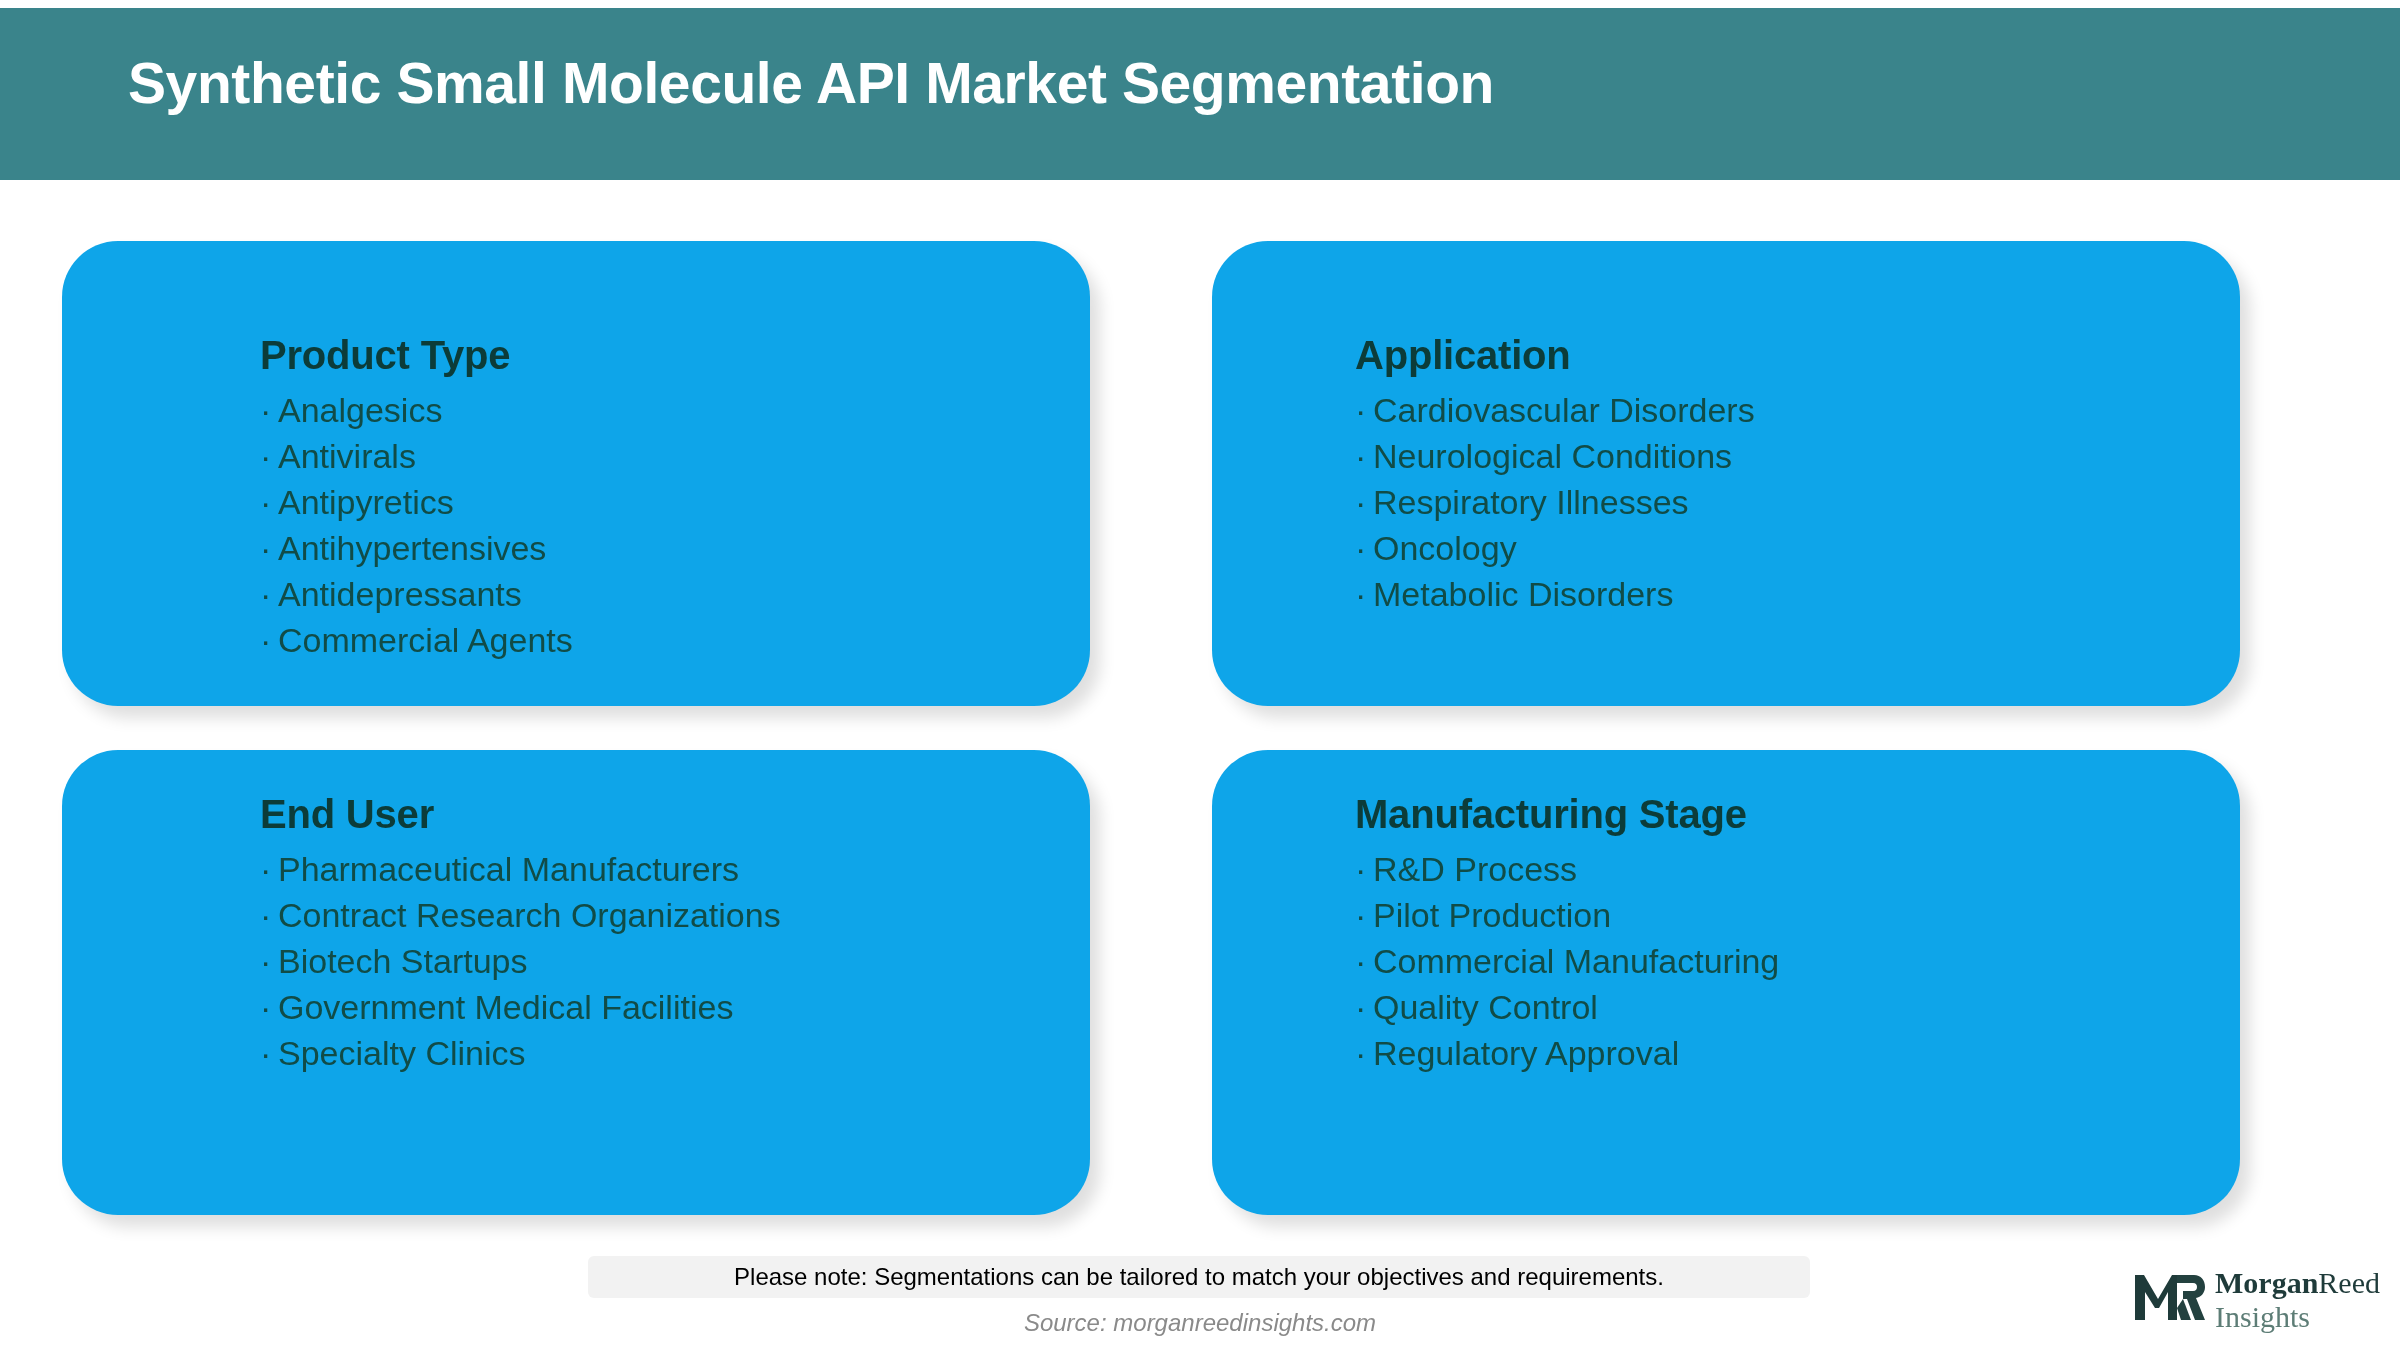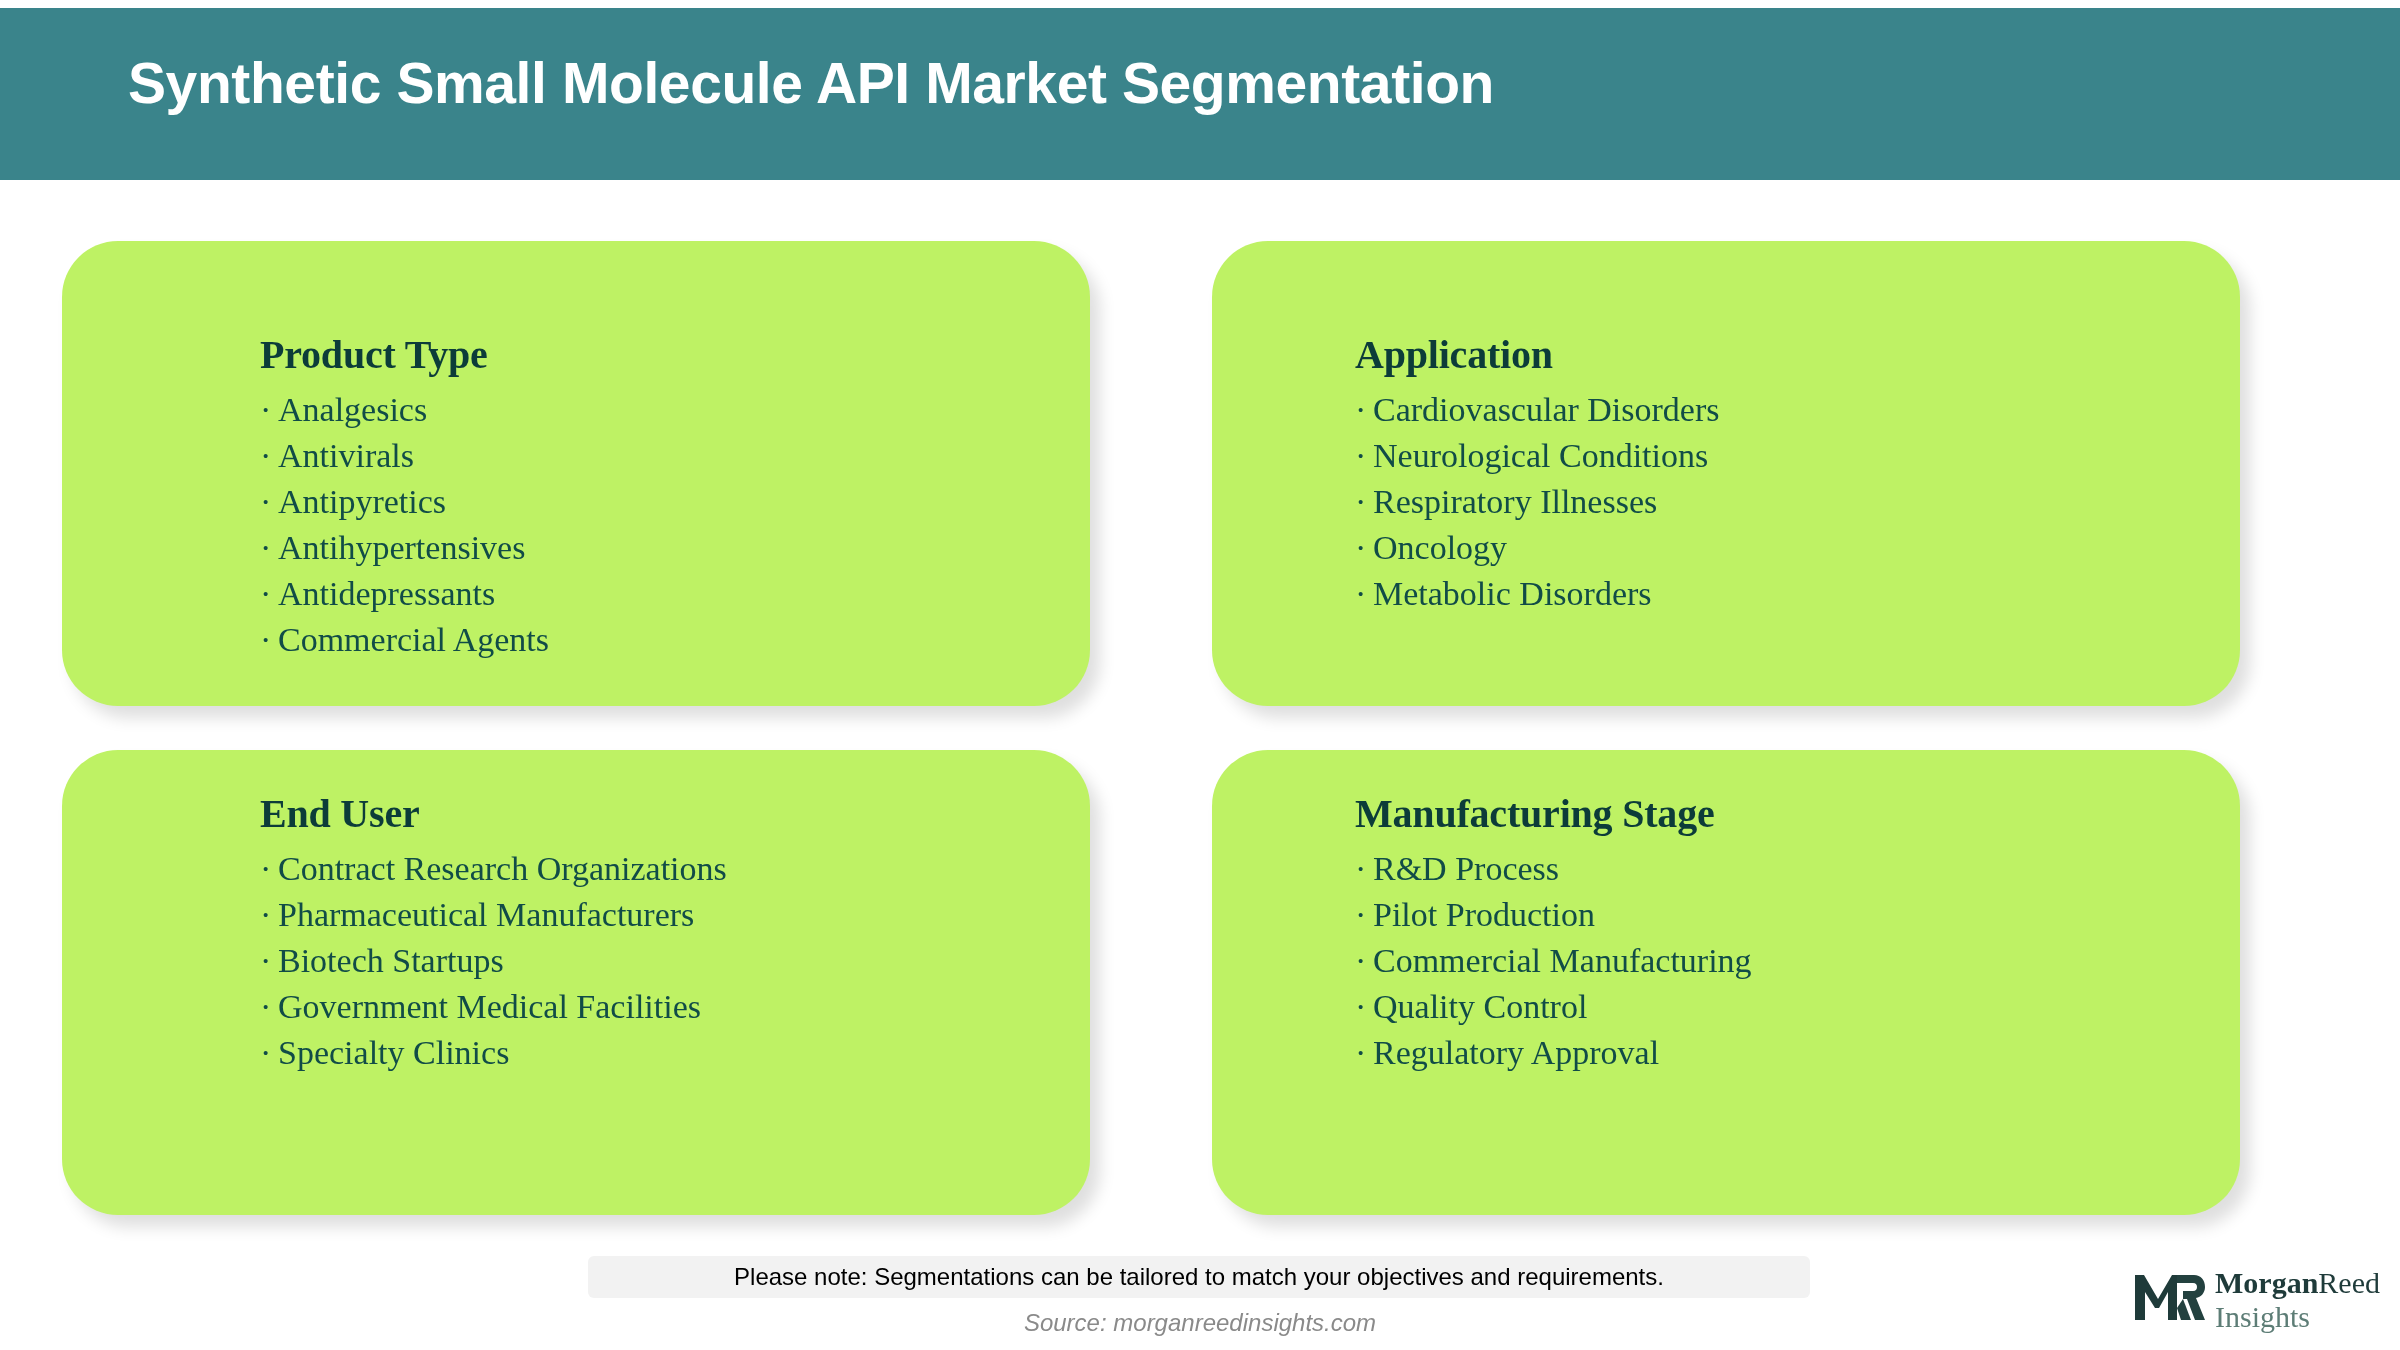--- a/index.html
+++ b/index.html
@@ -39,26 +39,25 @@
   
   .cards {
     position: absolute;
     left: 0;
     top: 172px;
     width: 2400px;
     height: 1050px;
   }
   .card {
     position: absolute;
-    background: #bef264;
+    background: #0ea5e9;
     border-radius: 56px;
     box-shadow: 10px 12px 16px rgba(0,0,0,0.13);
     box-sizing: border-box;
     overflow: hidden;
-    font-family: Liberation Serif, serif;
   }
   .card-tl { left: 62px;   top: 69px;  width: 1028px; height: 465px; }
   .card-tr { left: 1212px; top: 69px;  width: 1028px; height: 465px; }
   .card-bl { left: 62px;   top: 578px; width: 1028px; height: 465px; }
   .card-br { left: 1212px; top: 578px; width: 1028px; height: 465px; }
 
   .card-inner {
     position: absolute;
     left: 0;
     right: 0;
@@ -196,22 +195,22 @@
         <li><span class="bullet">·</span><span>Oncology</span></li>
         <li><span class="bullet">·</span><span>Metabolic Disorders</span></li>
       </ul>
     </div>
   </div>
 
   <div class="card card-bl">
     <div class="card-inner">
       <div class="card-heading">End User</div>
       <ul class="card-list">
+        <li><span class="bullet">·</span><span>Pharmaceutical Manufacturers</span></li>
         <li><span class="bullet">·</span><span>Contract Research Organizations</span></li>
-        <li><span class="bullet">·</span><span>Pharmaceutical Manufacturers</span></li>
         <li><span class="bullet">·</span><span>Biotech Startups</span></li>
         <li><span class="bullet">·</span><span>Government Medical Facilities</span></li>
         <li><span class="bullet">·</span><span>Specialty Clinics</span></li>
       </ul>
     </div>
   </div>
 
   <div class="card card-br">
     <div class="card-inner">
       <div class="card-heading">Manufacturing Stage</div>

